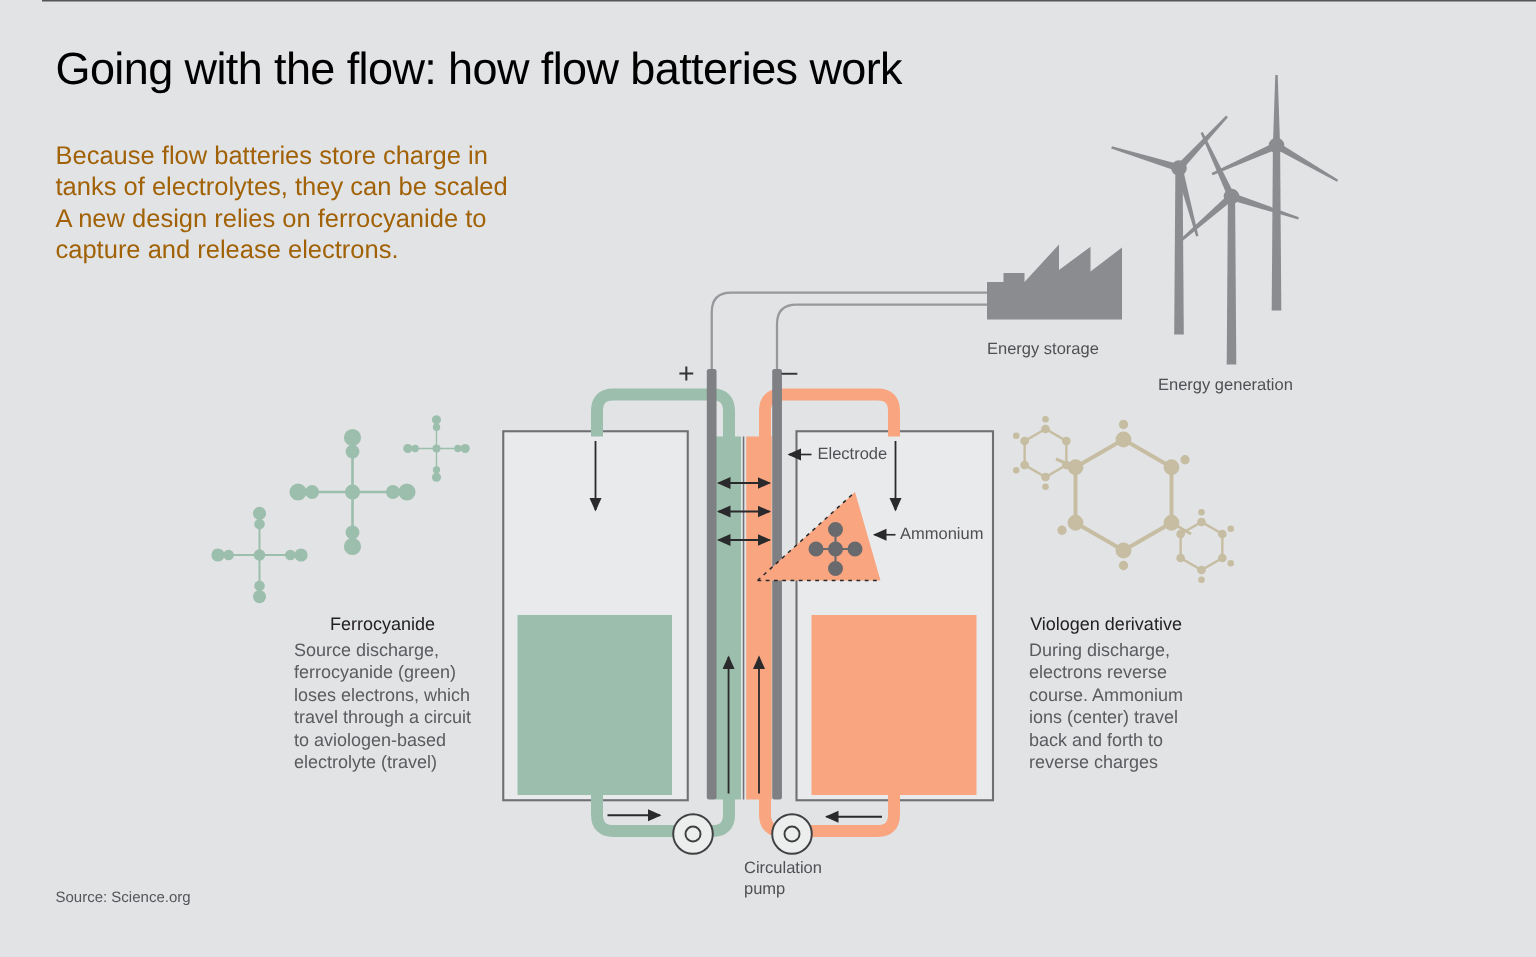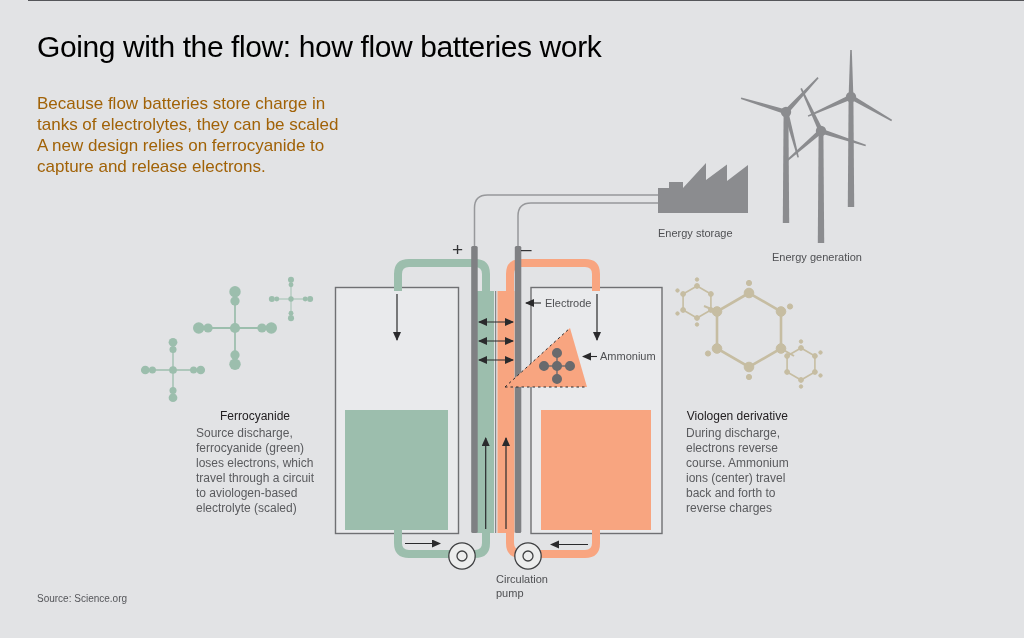--- a/index.html
+++ b/index.html
@@ -206,21 +206,21 @@
   <div class="lbl center" style="left:496px;top:573px;width:68px;line-height:13.5px;">Circulation pump</div>
 
   <div class="callout" style="left:196px;top:409px;">
     <h3>Ferrocyanide</h3>
     <div class="body">
       <div>Source discharge,</div>
       <div>ferrocyanide (green)</div>
       <div>loses electrons, which</div>
       <div>travel through a circuit</div>
       <div>to aviologen-based</div>
-      <div>electrolyte (scaled)</div>
+      <div>electrolyte (travel)</div>
     </div>
   </div>
 
   <div class="callout" style="left:686px;top:409px;">
     <h3>Viologen derivative</h3>
     <div class="body">
       <div>During discharge,</div>
       <div>electrons reverse</div>
       <div>course. Ammonium</div>
       <div>ions (center) travel</div>

